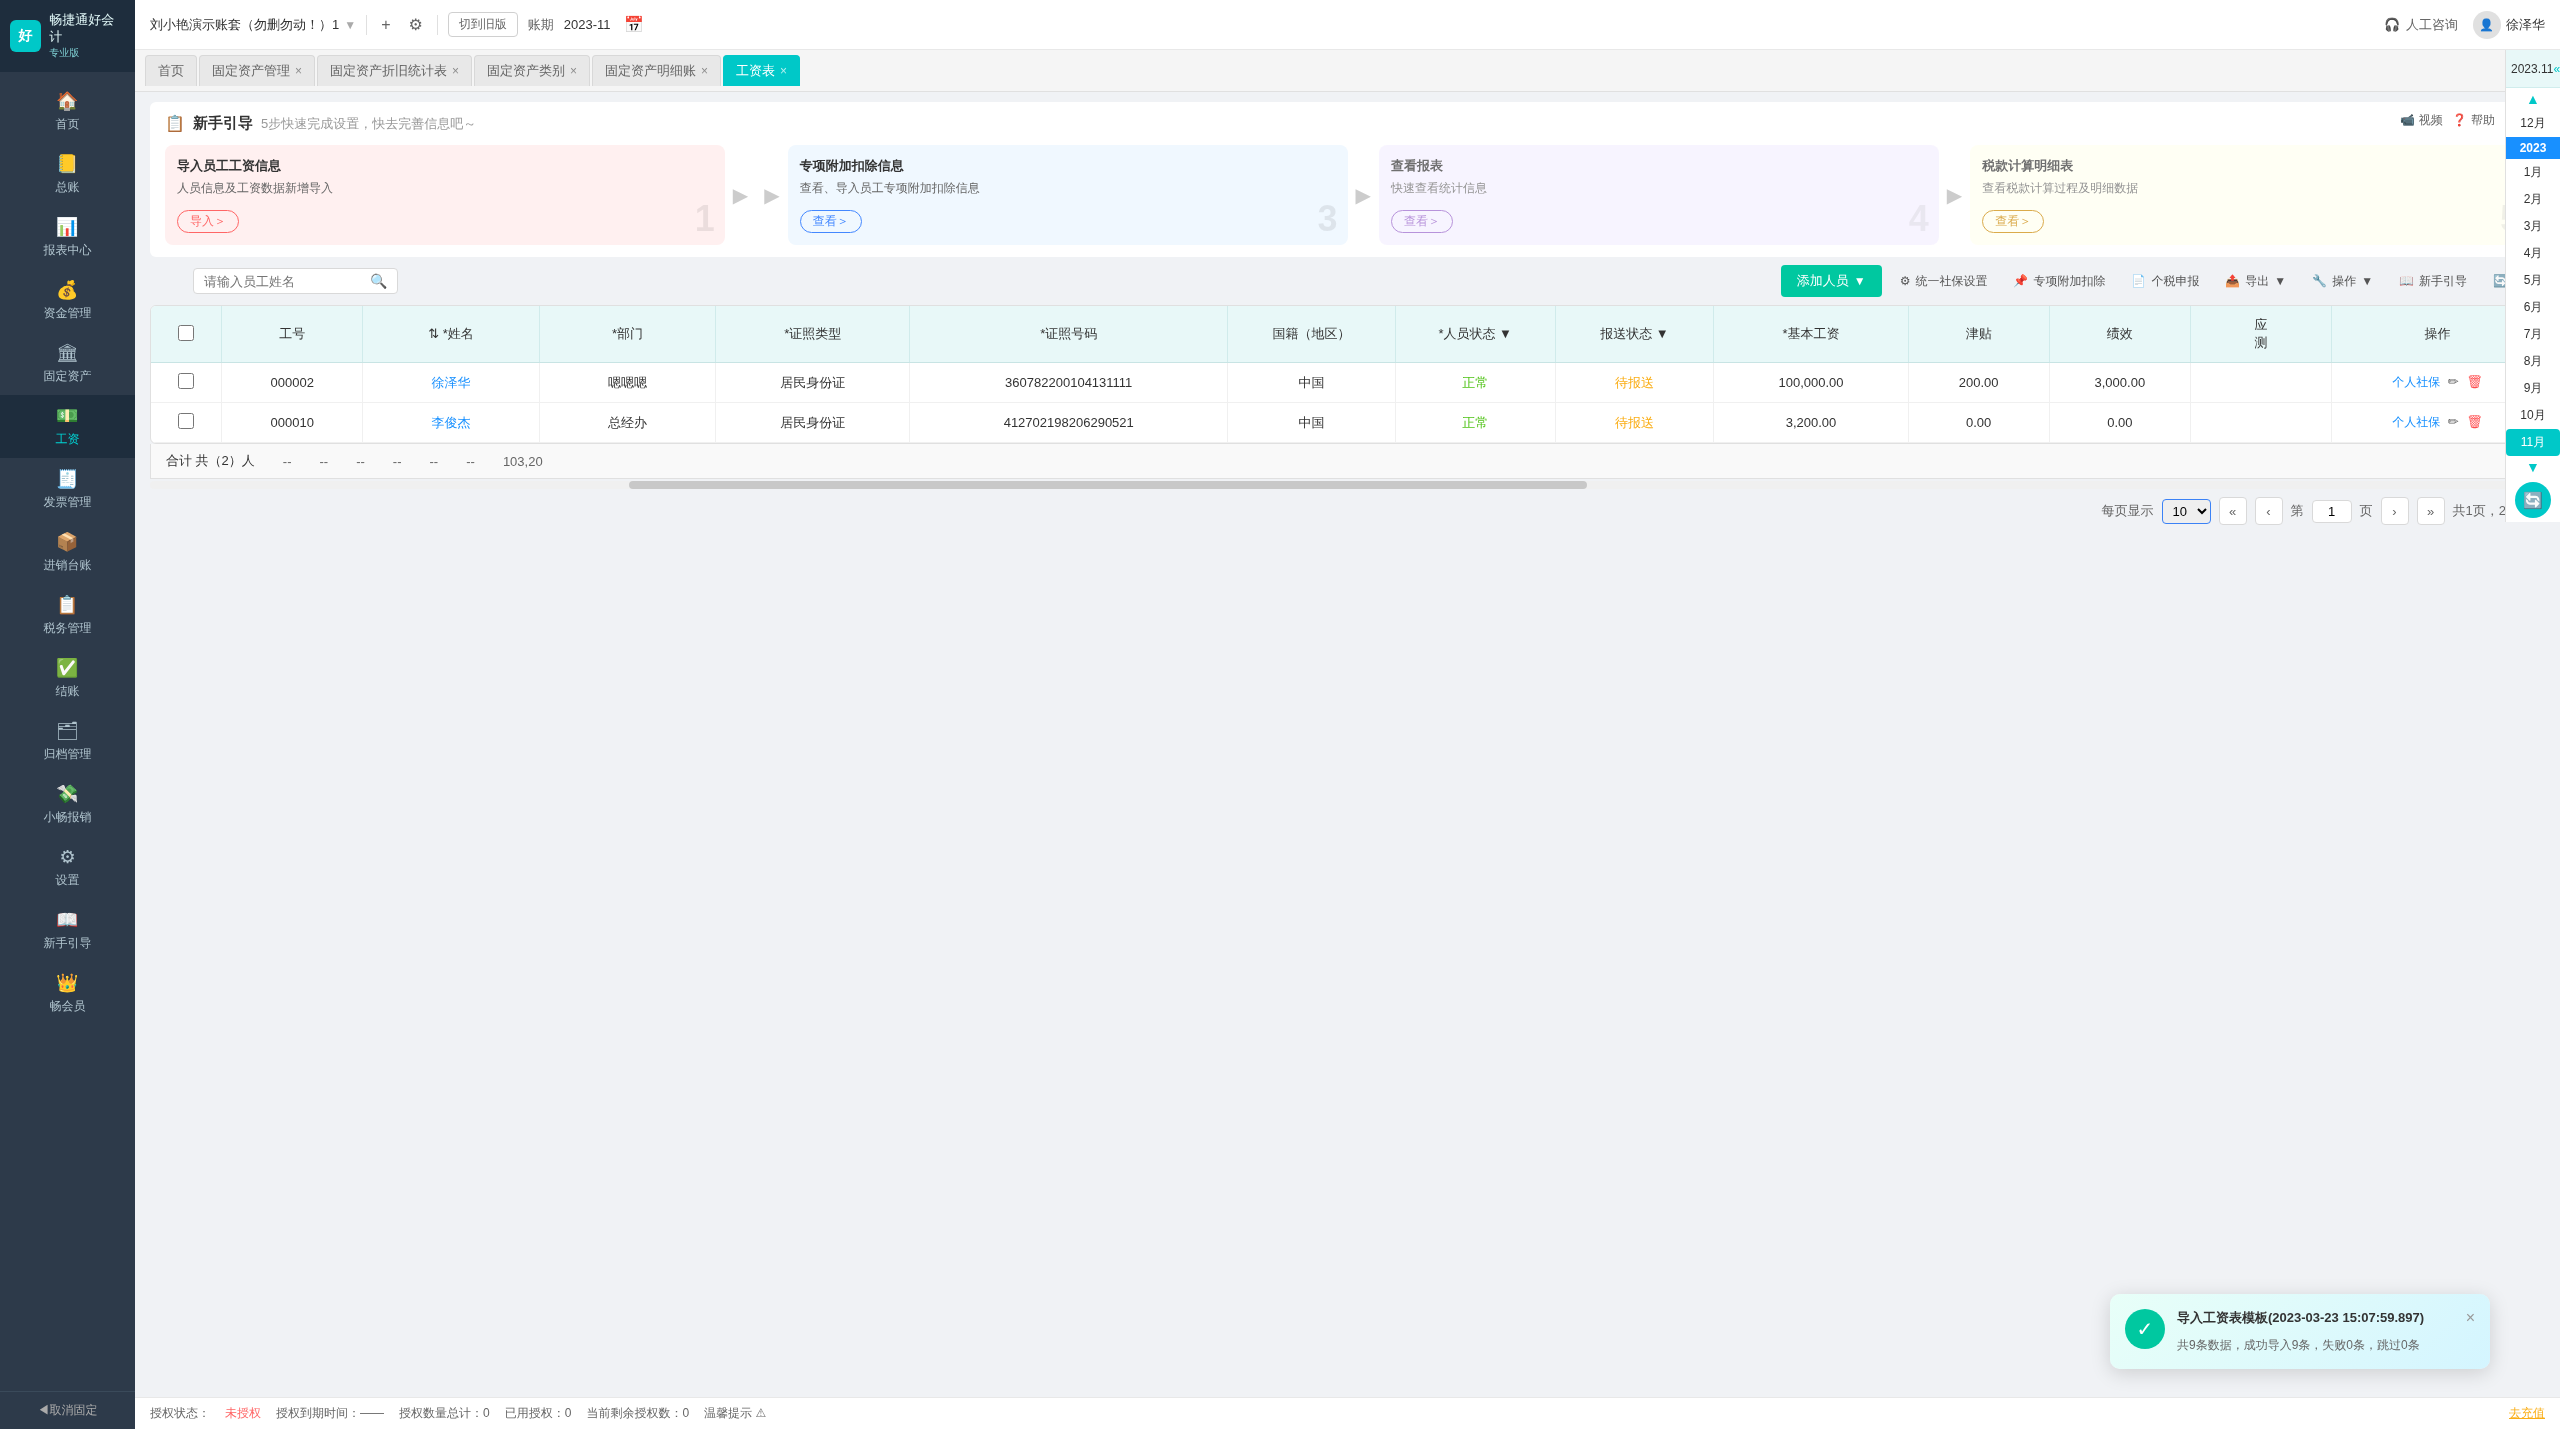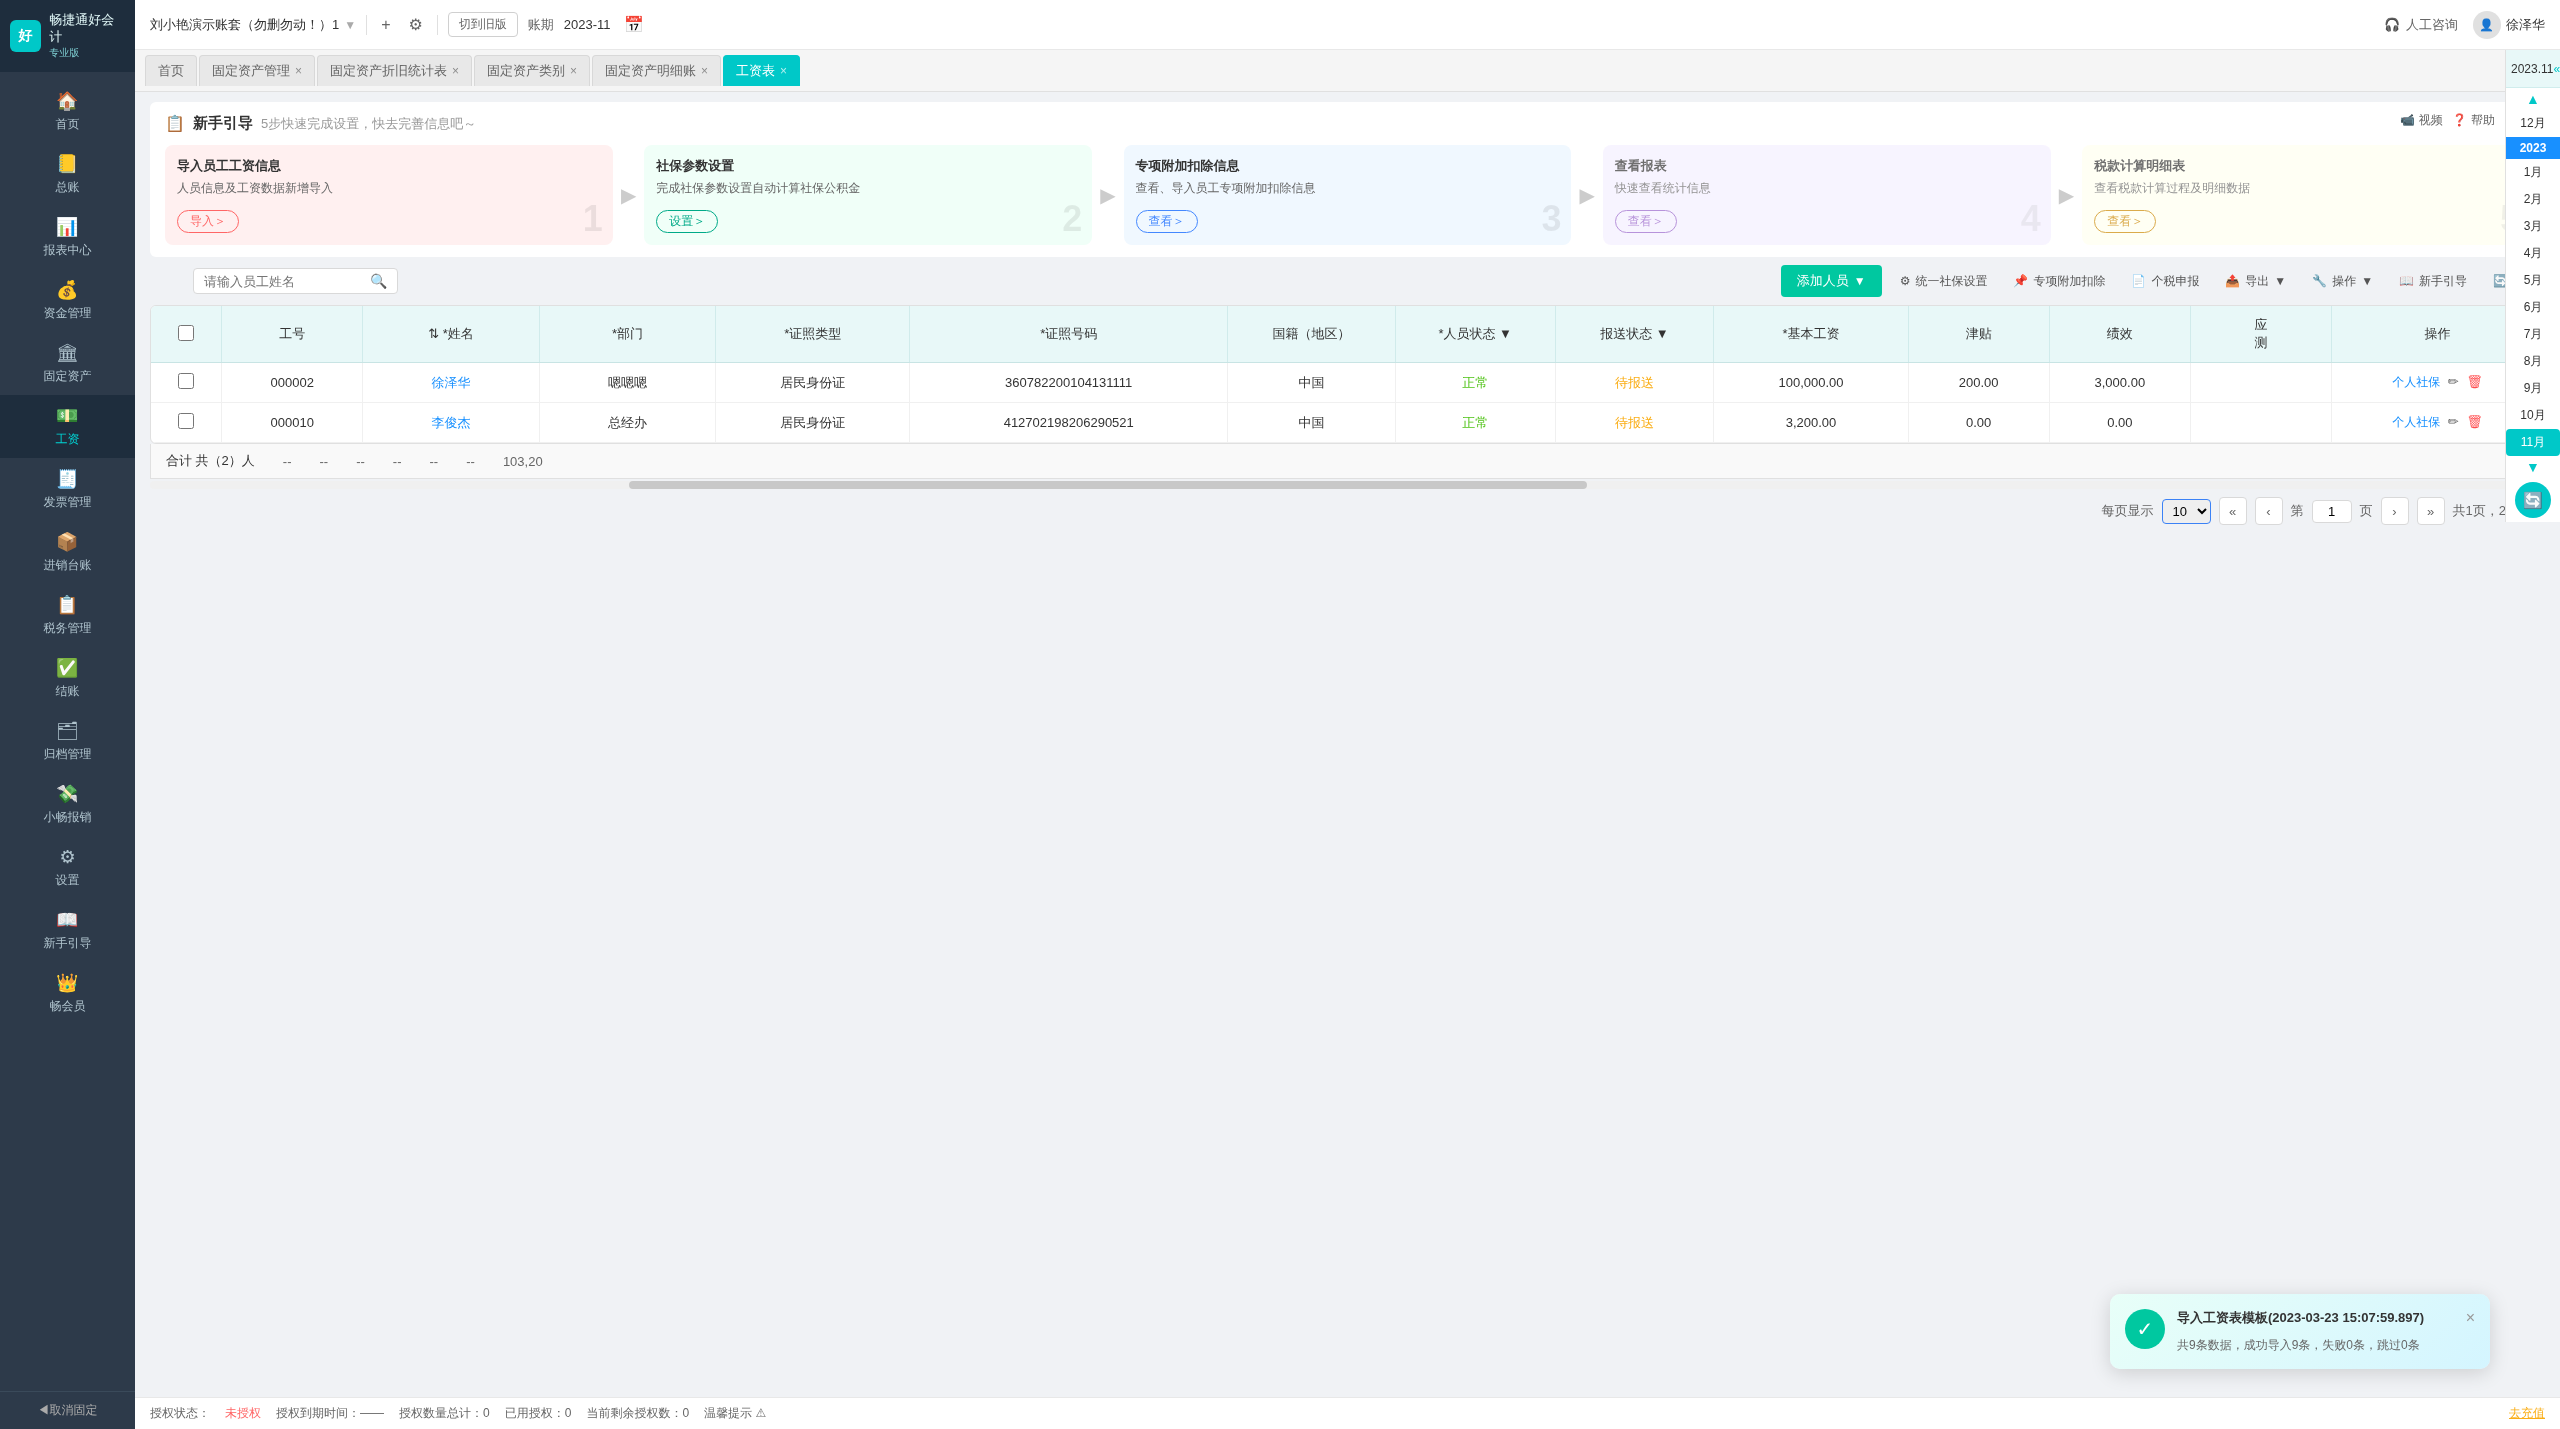--- a/index.html
+++ b/index.html
@@ -366,26 +366,20 @@
     <div class="guide-steps">
 
       <div class="guide-step step-1">
         <div class="step-title">导入员工工资信息</div>
         <div class="step-desc">人员信息及工资数据新增导入</div>
         <button class="step-btn step-btn-red">导入＞</button>
         <span class="step-num">1</span>
       </div>
       <span class="step-arrow">▶</span>
 
-      <div class="guide-step step-2">
-        <div class="step-title">社保参数设置</div>
-        <div class="step-desc">完成社保参数设置自动计算社保公积金</div>
-        <button class="step-btn step-btn-green">设置＞</button>
-        <span class="step-num">2</span>
-      </div>
       <span class="step-arrow">▶</span>
 
       <div class="guide-step step-3">
         <div class="step-title">专项附加扣除信息</div>
         <div class="step-desc">查看、导入员工专项附加扣除信息</div>
         <button class="step-btn step-btn-blue">查看＞</button>
         <span class="step-num">3</span>
       </div>
       <span class="step-arrow">▶</span>
 

